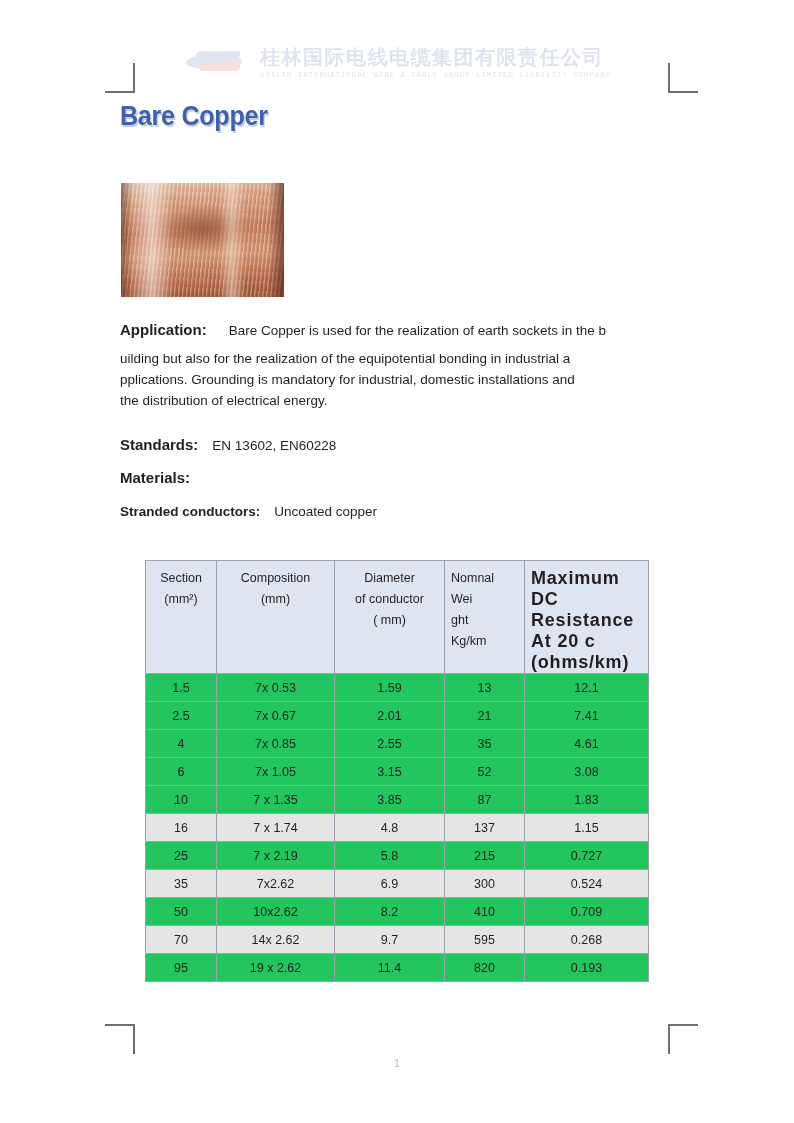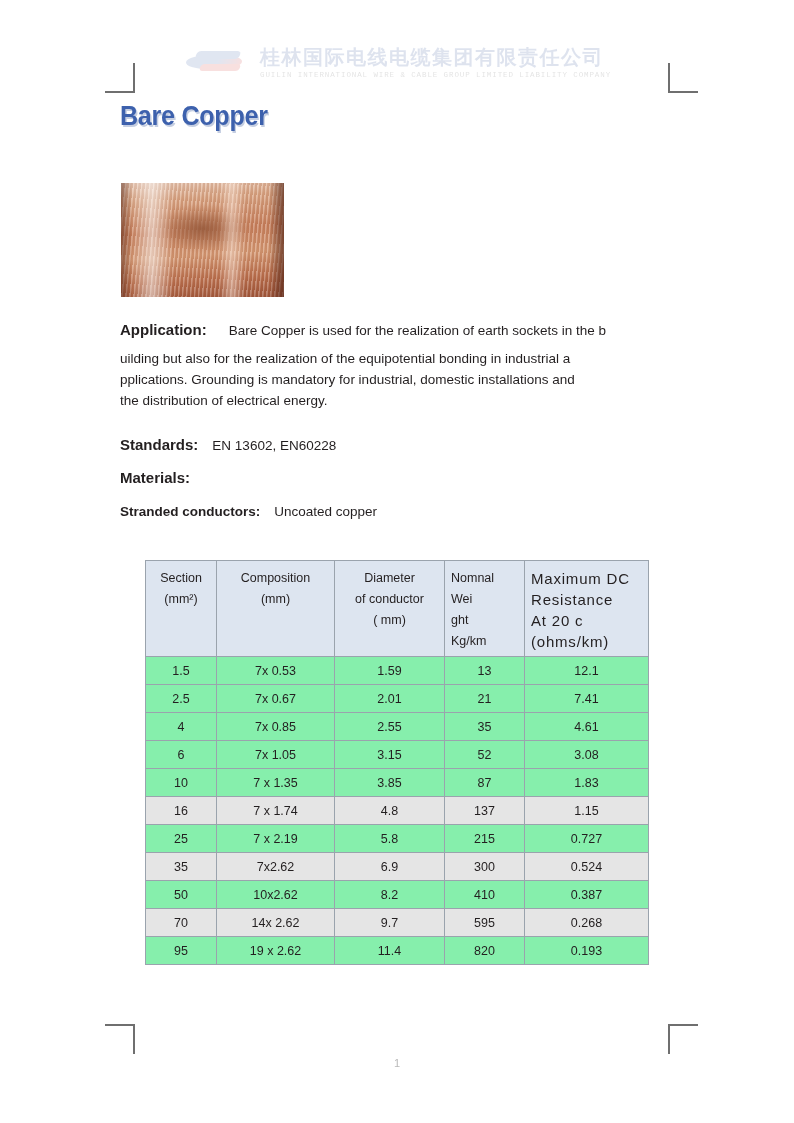--- a/index.html
+++ b/index.html
@@ -246,28 +246,29 @@
   .spec-table thead th.c-section,
   .spec-table thead th.c-comp,
   .spec-table thead th.c-diam {
     text-align: center;
   }
   .spec-table thead th.c-weight,
   .spec-table thead th.c-res {
     text-align: left;
   }
   .spec-table thead th.c-res {
-    font-size: 15px;
+    font-size: 18px;
     letter-spacing: 0.8px;
     line-height: 21px;
+    font-weight: bold;
   }
   .spec-table tbody td {
     height: 27px;
     text-align: center;
-    background: #86efac;
+    background: #22c55e;
   }
   .spec-table tbody tr.alt td {
     background: #e5e5e5;
   }
 
   .col-1 { width: 71px; }
   .col-2 { width: 118px; }
   .col-3 { width: 110px; }
   .col-4 { width: 80px; }
   .col-5 { width: 124px; }
@@ -439,21 +440,21 @@
         <td>7x2.62</td>
         <td>6.9</td>
         <td>300</td>
         <td>0.524</td>
       </tr>
       <tr>
         <td>50</td>
         <td>10x2.62</td>
         <td>8.2</td>
         <td>410</td>
-        <td>0.387</td>
+        <td>0.709</td>
       </tr>
       <tr class="alt">
         <td>70</td>
         <td>14x 2.62</td>
         <td>9.7</td>
         <td>595</td>
         <td>0.268</td>
       </tr>
       <tr>
         <td>95</td>

